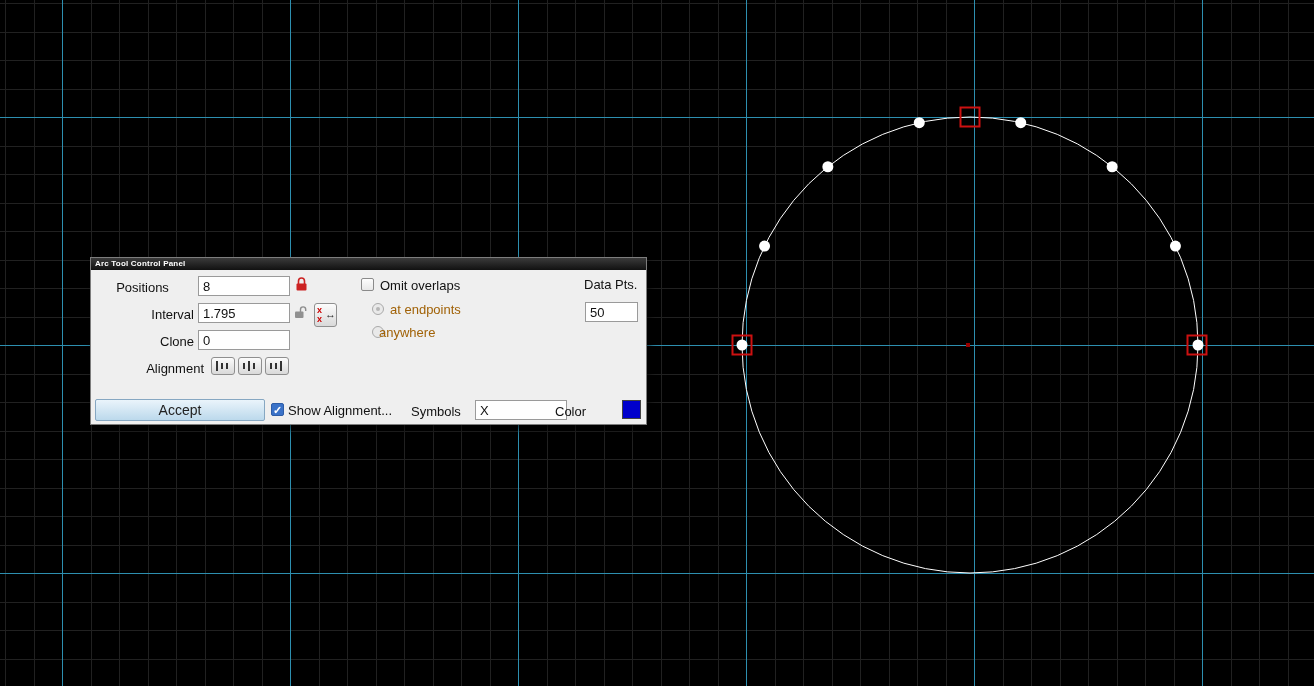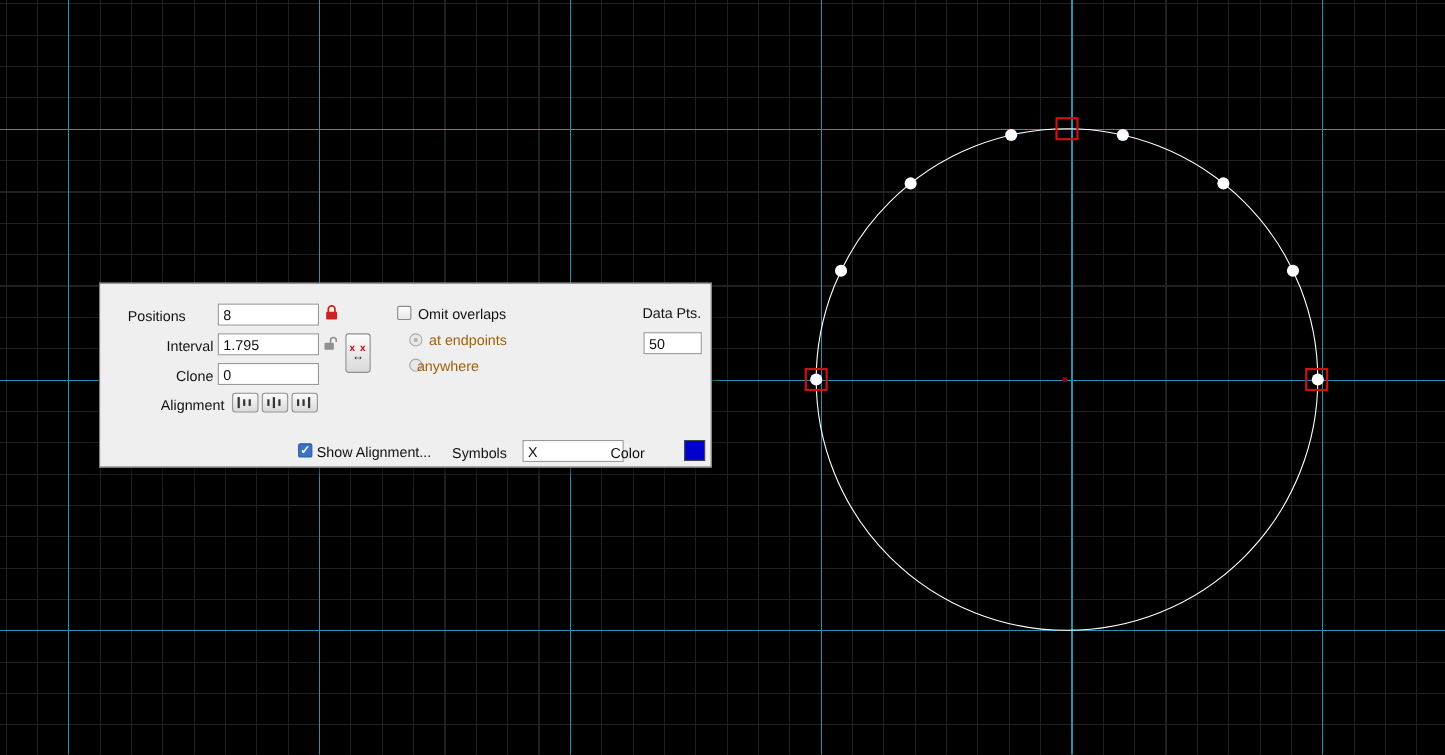--- a/index.html
+++ b/index.html
@@ -29,21 +29,21 @@
   .rb.sel::after{content:"";position:absolute;left:3px;top:3px;width:4px;height:4px;
       border-radius:50%;background:#b5b5b5;}
   .sbtn{position:absolute;box-sizing:border-box;border:1px solid #8f8f8f;border-radius:3px;
       background:linear-gradient(#fcfcfc,#d9d9d9);display:flex;align-items:center;
       justify-content:center;padding:0;}
   #accept-btn{position:absolute;left:4px;top:141px;width:170px;height:22px;box-sizing:border-box;
       border:1px solid #86a7c2;border-radius:2px;font-size:14px;color:#222;
       background:linear-gradient(#eaf4fb,#bcd9ec);font-family:"Liberation Sans",sans-serif;}
   #color-swatch{position:absolute;left:531px;top:142px;width:19px;height:19px;
       box-sizing:border-box;border:1px solid #444;}
-  #xx-btn{left:223px;top:45px;width:23px;height:36px;flex-direction:column;line-height:1;}
+  #xx-btn{left:223px;top:45px;width:23px;height:24px;line-height:1;}
   #xx-btn .xx{color:#cc0000;font-size:9px;font-weight:bold;letter-spacing:1px;}
   #xx-btn .arr{color:#222;font-size:11px;margin-top:-2px;}
   .alignbtn{top:99px;width:24px;height:18px;}
 </style>
 </head>
 <body>
 
 <div id="stage">
   <svg id="scene" width="1314" height="686">
       <line x1="5.5" y1="0" x2="5.5" y2="686" stroke="#212121" stroke-width="1" shape-rendering="crispEdges"></line>
@@ -134,20 +134,21 @@
       <circle cx="1020.7458573934247" cy="122.71896626701096" r="5.5" fill="#ffffff"></circle>
       <circle cx="1112.1512302343867" cy="166.73887764616086" r="5.5" fill="#ffffff"></circle>
       <circle cx="1175.4283009166152" cy="246.08987320545683" r="5.5" fill="#ffffff"></circle>
       <circle cx="1198" cy="345" r="5.5" fill="#ffffff"></circle>
       <rect x="960.5" y="107.5" width="19" height="19" fill="none" stroke="#cc1111" stroke-width="2"></rect>
       <rect x="732.5" y="335.5" width="19" height="19" fill="none" stroke="#cc1111" stroke-width="2"></rect>
       <rect x="1187.5" y="335.5" width="19" height="19" fill="none" stroke="#cc1111" stroke-width="2"></rect>
     </svg>
 
   <div id="panel">
+    <div id="panel-titlebar">Arc Tool Control Panel</div>
 
     <div class="lbl r" style="left:0;top:22px;width:103px;text-align:center;">Positions</div>
     <input class="tf" style="left: 107px; top: 18px; width: 92px;" value="8">
     <span style="position:absolute;left:204px;top:18px;">
       <svg width="13" height="16" viewBox="0 0 13 16">
         <path d="M3.5 8 V5 a3 3 0 0 1 6 0 V8" fill="none" stroke="#cc2222" stroke-width="1.6"></path>
         <rect x="1.5" y="7.5" width="10" height="7" rx="1" fill="#cc2222"></rect>
       </svg>
     </span>
 
@@ -195,20 +196,21 @@
 
     <div class="rb sel" style="left:281px;top:45px;"></div>
     <div class="lbl dis" style="left:299px;top:44px;">at endpoints</div>
 
     <div class="rb" style="left:281px;top:68px;"></div>
     <div class="lbl dis" style="left:288px;top:67px;">anywhere</div>
 
     <div class="lbl" style="left:493px;top:19px;">Data Pts.</div>
     <input class="tf" style="left: 494px; top: 44px; width: 53px;" value="50">
 
+    <button id="accept-btn">Accept</button>
     <div class="cb checked" style="left:180px;top:145px;">✓</div>
     <div class="lbl" style="left:197px;top:145px;">Show Alignment...</div>
     <div class="lbl" style="left:320px;top:146px;">Symbols</div>
     <input class="tf" style="left: 384px; top: 142px; width: 92px;" value="X">
     <div class="lbl" style="left:464px;top:146px;">Color</div>
     <div id="color-swatch" style="background: rgb(0, 0, 204);"></div>
   </div>
 </div>
 
 </body></html>

